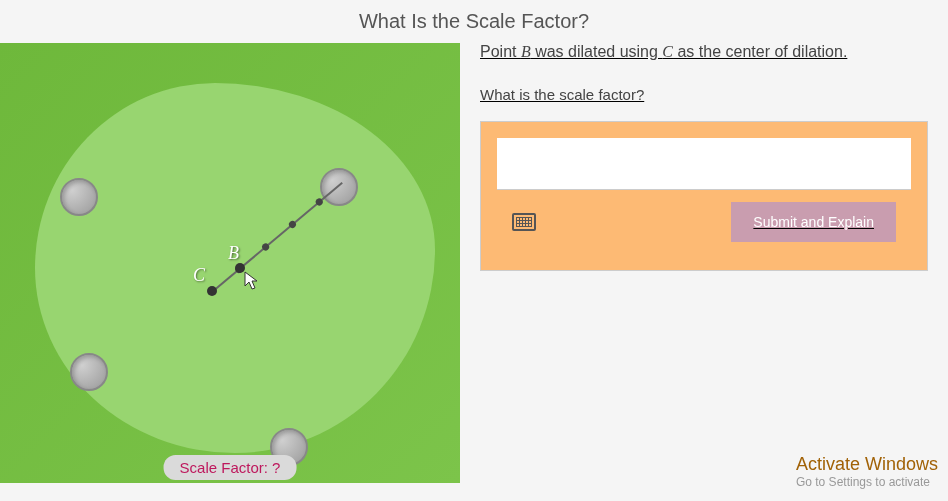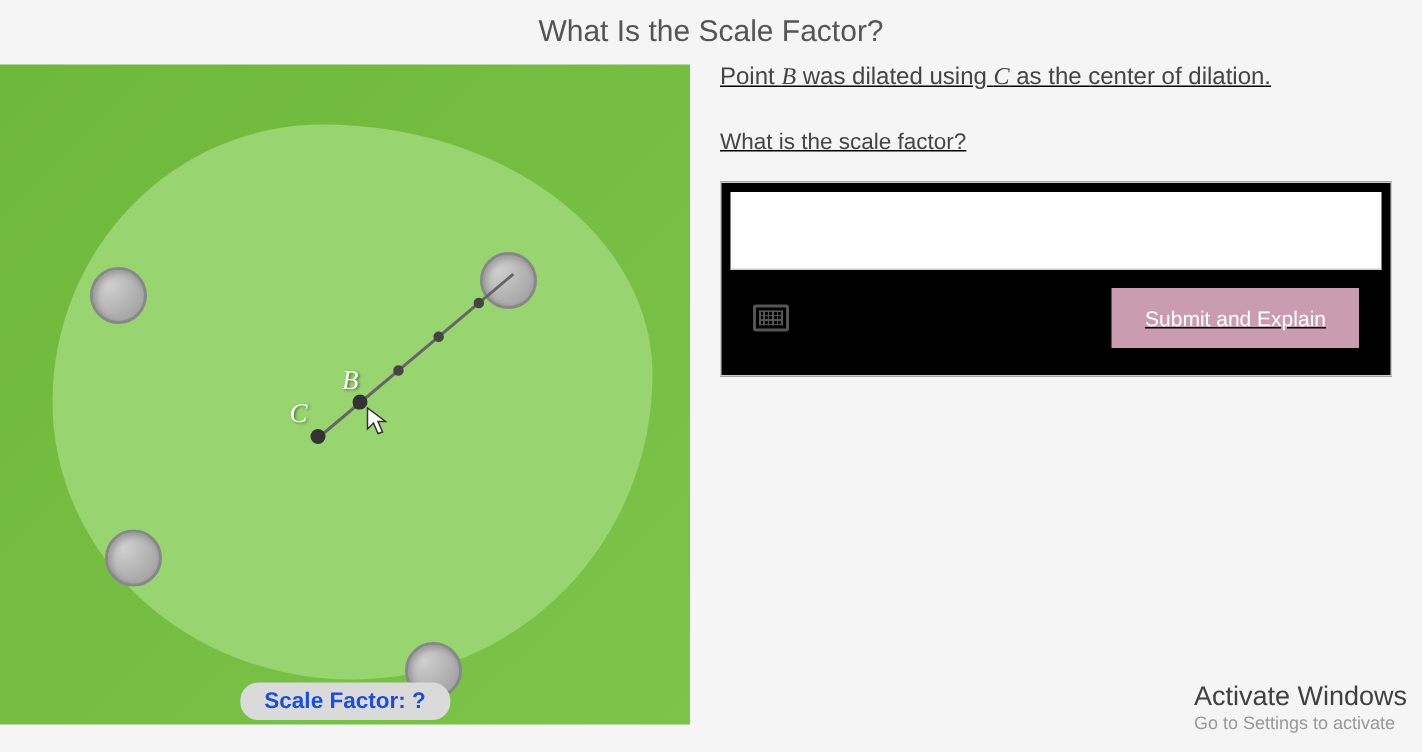--- a/index.html
+++ b/index.html
@@ -112,23 +112,23 @@
       pointer-events: none;
     }
     .scale-label-box {
       position: absolute;
       bottom: 3px;
       left: 50%;
       transform: translateX(-50%);
       background: #dadada;
       padding: 4px 16px;
       border-radius: 12px;
-      color: #1d4ed8;
+      color: #be185d;
       font-size: 15px;
-      font-weight: bold;
+      font-weight: normal;
     }
     .right-panel {
       flex: 1;
       padding: 0 20px;
       text-decoration: underline;
     }
     .problem-text {
       color: #444;
       font-size: 16px;
       margin-bottom: 25px;
@@ -137,22 +137,22 @@
       font-style: italic;
       font-family: 'Times New Roman', serif;
     }
     .question-text {
       color: #444;
       font-size: 15px;
       margin-bottom: 18px;
     }
     .input-section {
       border: 1px solid #ccc;
-      background: #000000;
-      padding: 6px;
+      background: #fdba74;
+      padding: 16px;
     }
     .answer-input {
       width: 100%;
       height: 52px;
       border: 1px solid #ccc;
       border-left: none;
       border-right: none;
       border-top: none;
       padding: 10px;
       font-size: 15px;
@@ -193,21 +193,21 @@
     }
     .watermark {
       position: absolute;
       bottom: 12px;
       right: 10px;
       text-align: left;
       color: #999;
     }
     .watermark .w-title {
       font-size: 18px;
-      color: #404040;
+      color: #a16207;
     }
     .watermark .w-sub {
       font-size: 12px;
       color: #999;
     }
   </style>
 </head>
 <body>
 
 <h1 class="header-title">What Is the Scale Factor?</h1>

